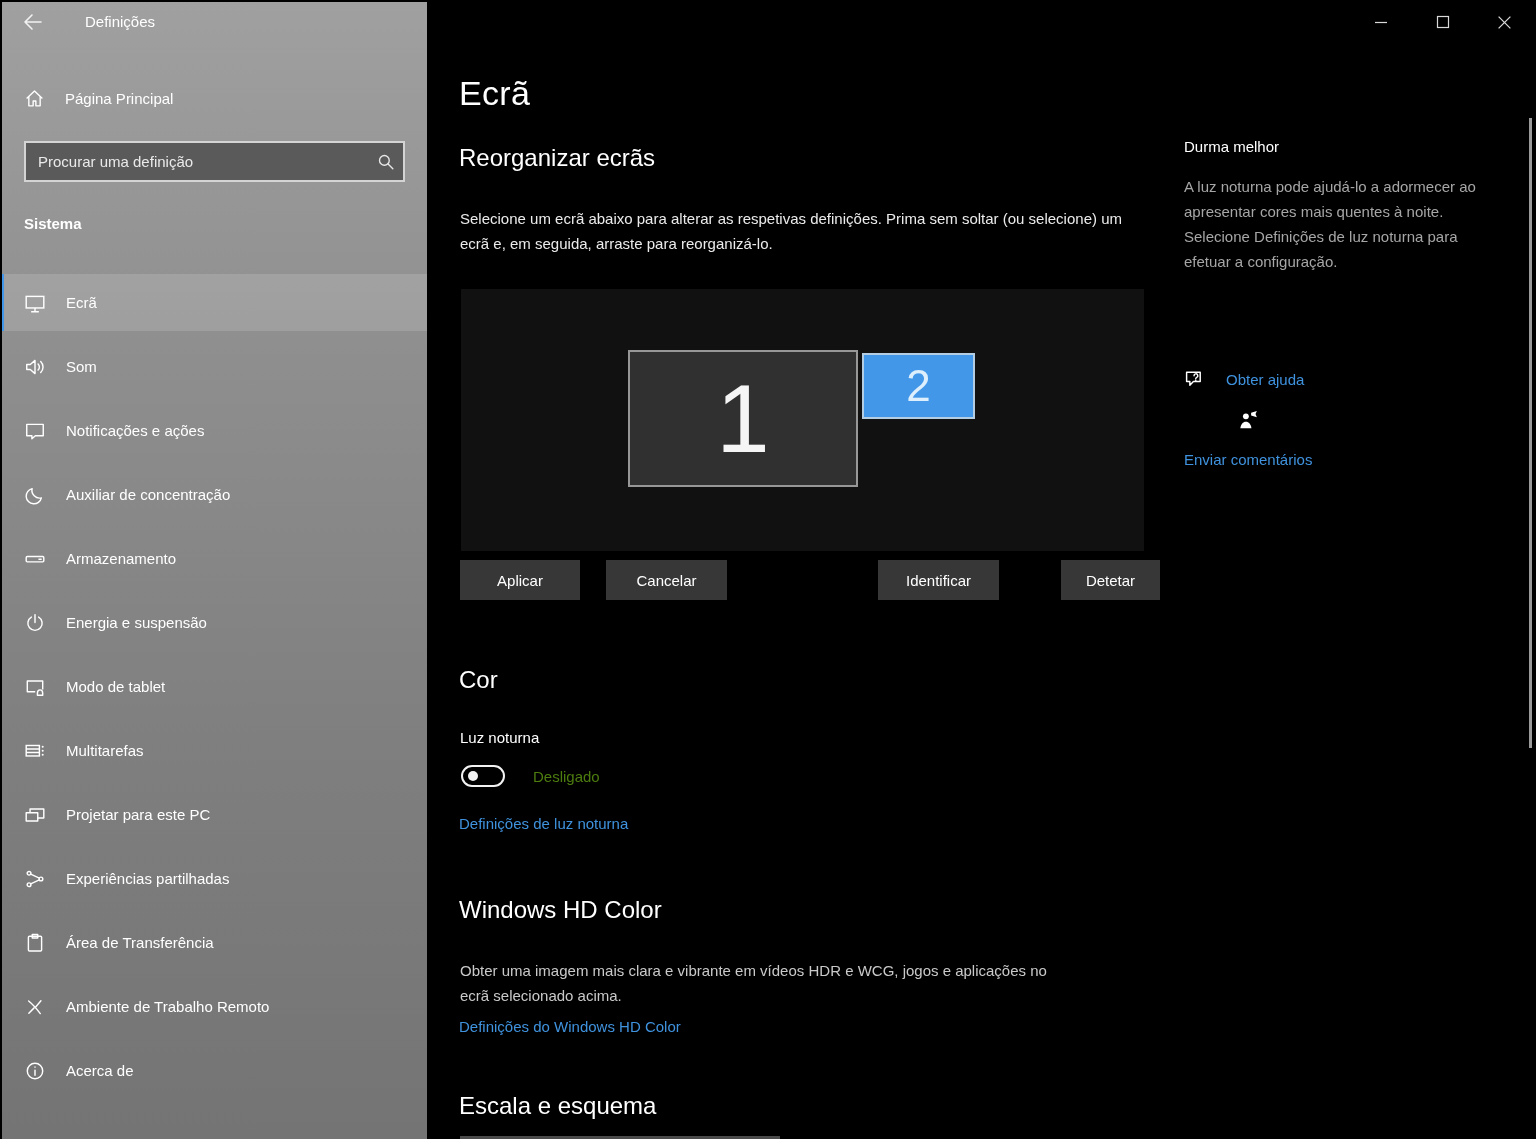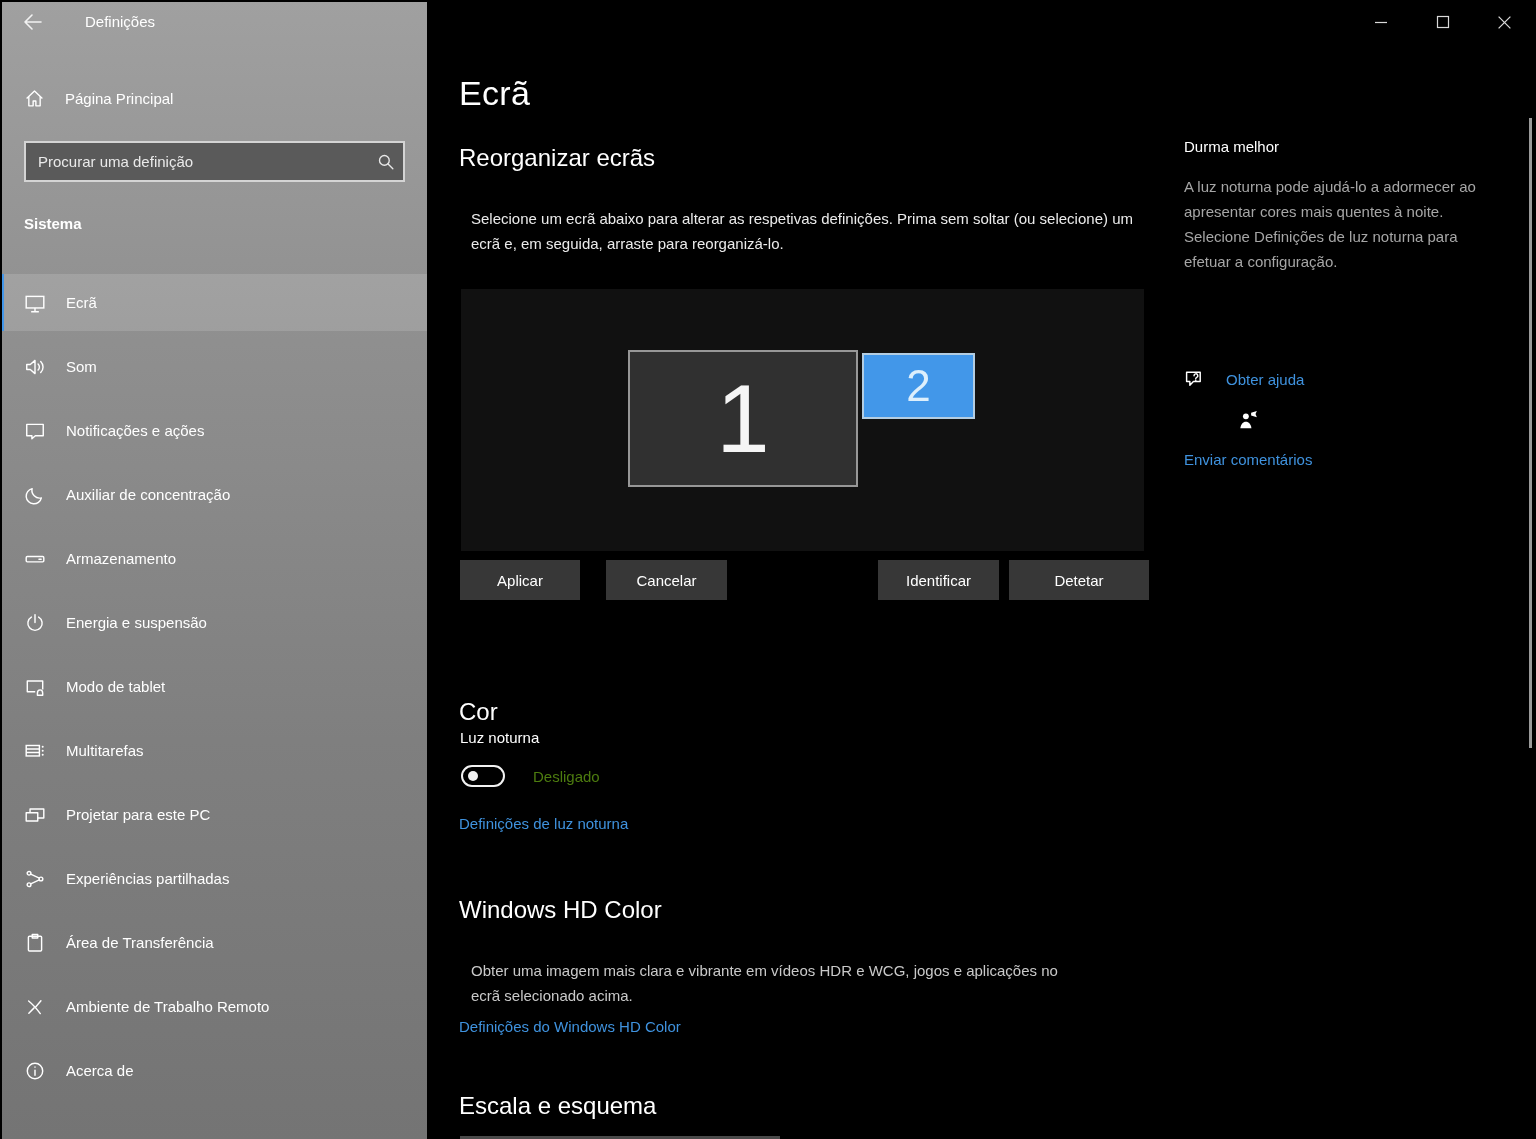--- a/index.html
+++ b/index.html
@@ -35,36 +35,36 @@
   .nav-item.selected { background:rgba(255,255,255,0.14); }
   .nav-item.selected::before { content:""; position:absolute; left:0; top:0; width:4px; height:57px;
                                background:var(--accent,#4296e9); }
   .nav-item .ic { width:22px; height:22px; flex:0 0 22px; display:flex; align-items:center; justify-content:center; }
 
   
   #main { position:absolute; left:427px; top:0; width:1109px; height:1139px; background:#000; color:#fff; }
   .abs { position:absolute; }
   .page-title { left:32px; top:74px; font-size:34px; font-weight:300; letter-spacing:.3px; }
   .h2 { font-size:24px; font-weight:300; color:#fff; }
-  .body-txt { font-size:15px; line-height:25px; color:#ebebeb;margin-left:11px; }
+  .body-txt { font-size:15px; line-height:25px; color:#ebebeb; }
 
   .arrange-panel { left:34px; top:289px; width:683px; height:262px; background:#111; }
   .mon { position:absolute; display:flex; align-items:center; justify-content:center; }
   .mon1 { left:167px; top:61px; width:230px; height:137px; background:#303030; border:2px solid #979797;
           font-size:96px; font-weight:100; color:#f5f5f5; }
   .mon2 { left:401px; top:64px; width:113px; height:66px; background:var(--monitor2_fill,#4297e9);
           border:2px solid #b3cde2; font-size:44px; font-weight:100; color:#ddeffc; }
 
   .btn { position:absolute; height:40px; background:#373737; color:#fff; font-size:15px;
          display:flex; align-items:center; justify-content:center; border:none;
          font-family:"Liberation Sans",sans-serif; }
   .btn-aplicar { left:33px; top:560px; width:120px; }
   .btn-cancelar { left:179px; top:560px; width:121px; }
   .btn-identificar { left:451px; top:560px; width:121px; }
-  .btn-detetar { left:582px; top:560px; width:140px; }
+  .btn-detetar { left:634px; top:560px; width:99px; }
 
   .toggle { left:34px; top:765px; width:44px; height:22px; border:2px solid #f2f2f2; border-radius:11px;
             position:absolute; }
   .toggle .knob { position:absolute; left:5px; top:4px; width:10px; height:10px; border-radius:50%;
                   background:#f2f2f2; }
   .link { color:var(--link,#3f92de); font-size:15px; cursor:pointer; }
 
   .slider-sliver { left:33px; top:1136px; width:320px; height:3px; background:#4a4a4a; }
 
   
@@ -278,21 +278,21 @@
       <div class="mon mon2">
         <span>2</span>
       </div>
     </div>
 
     <button class="btn btn-aplicar">Aplicar</button>
     <button class="btn btn-cancelar">Cancelar</button>
     <button class="btn btn-identificar">Identificar</button>
     <button class="btn btn-detetar">Detetar</button>
 
-    <div class="abs h2" style="left:32px; top:666px;margin-top:32px;">Cor</div>
+    <div class="abs h2" style="left:32px; top:666px;">Cor</div>
 
     <div class="abs" style="left:33px; top:729px; font-size:15px; color:#fff;text-align:right;">Luz noturna</div>
 
     <div class="toggle">
       <span class="knob"></span>
     </div>
     <div class="abs" style="left:106px; top:768px; font-size:15px; color:#4d7c0f;">Desligado</div>
 
     <div class="abs link" style="left:32px; top:815px;">Definições de luz noturna</div>
 

